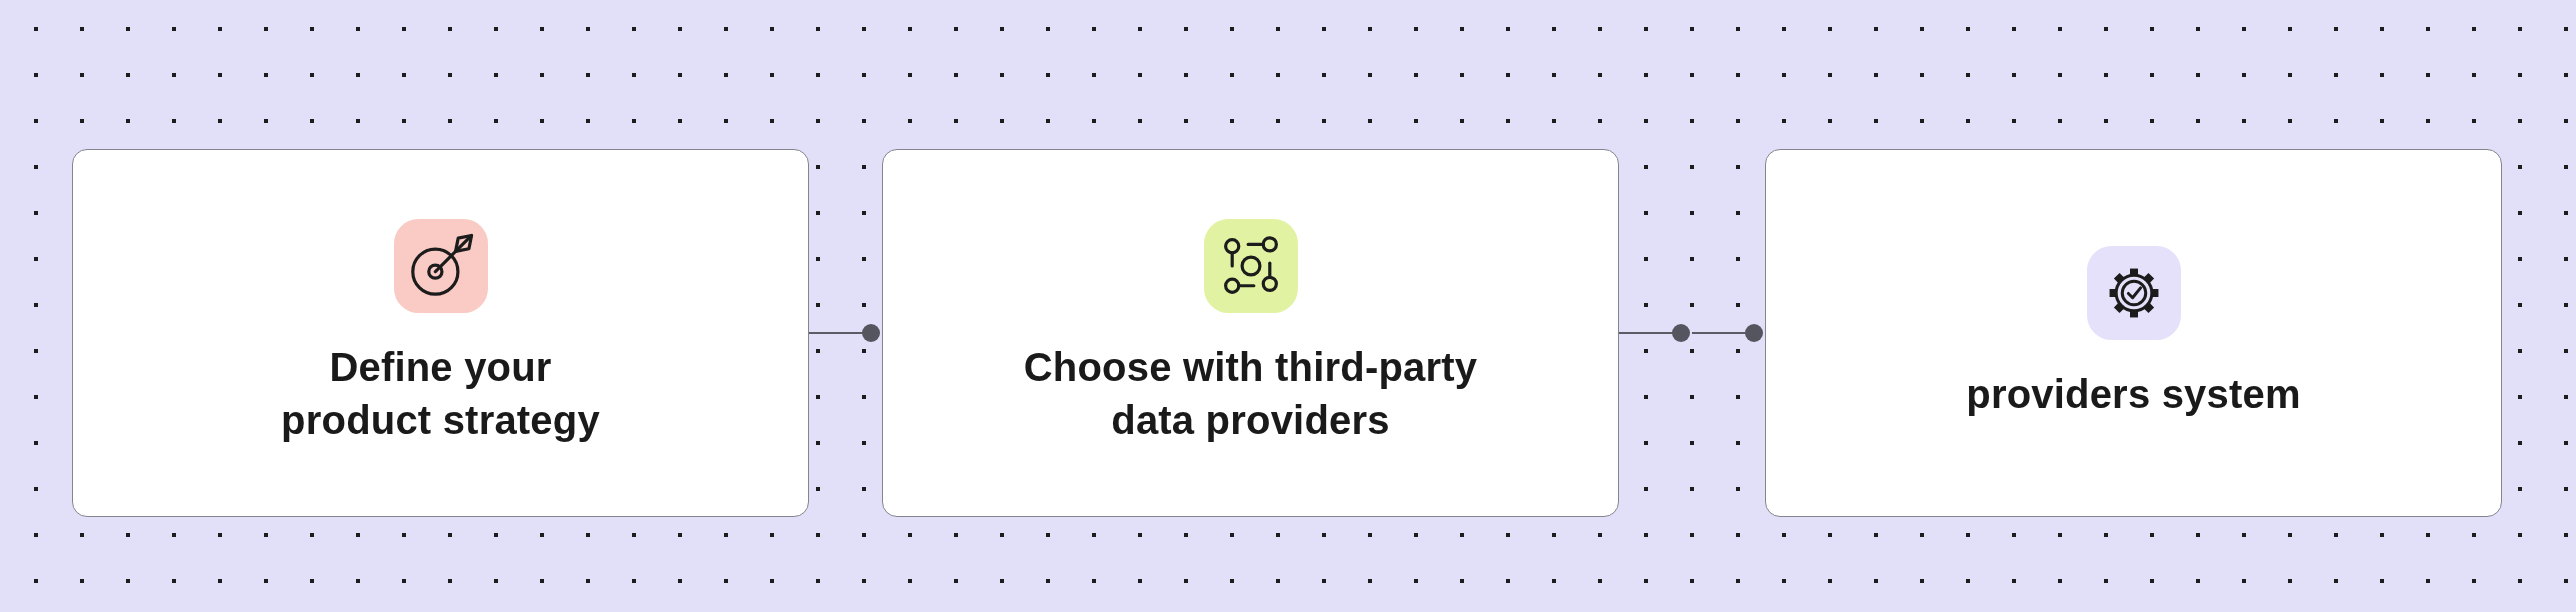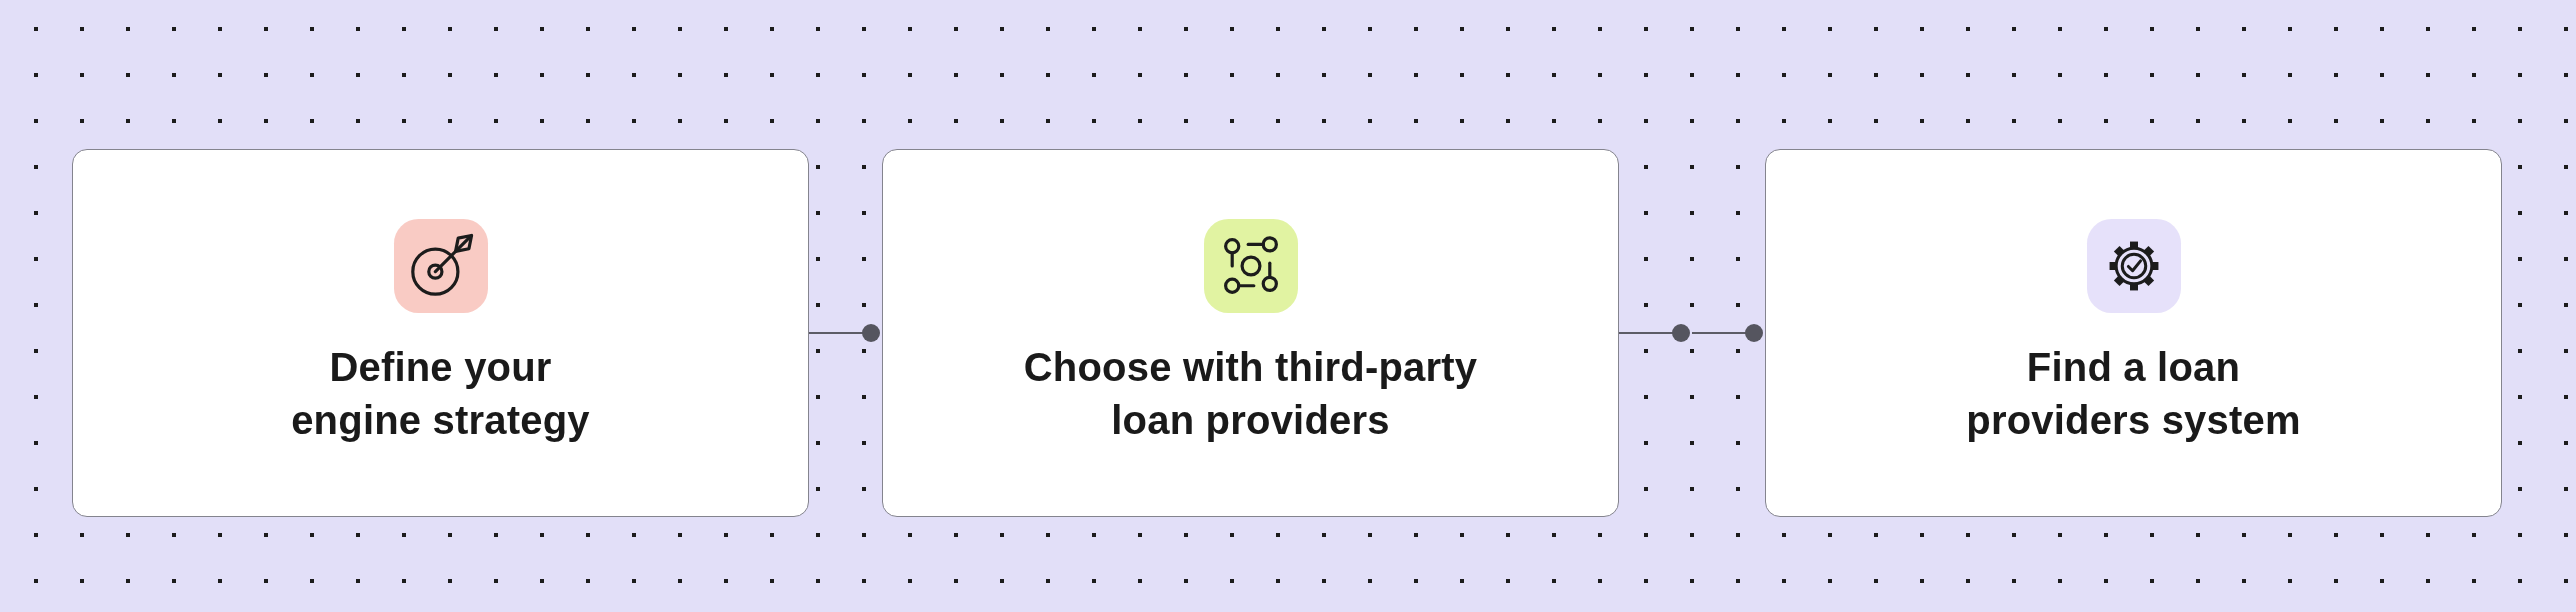--- a/index.html
+++ b/index.html
@@ -95,21 +95,21 @@
       <div class="icon-tile" style="background-color: rgb(249, 203, 196);">
         <svg viewBox="0 0 100 100" fill="none" stroke="#1c1c1c" stroke-width="3.4" stroke-linecap="round" stroke-linejoin="round">
           <circle cx="44" cy="56" r="24"></circle>
           <circle cx="44" cy="56" r="7"></circle>
           <line x1="44" y1="56" x2="82" y2="18"></line>
           <polygon points="65.5,34.5 68.3,20.3 82.5,17.5 79.7,31.7"></polygon>
         </svg>
       </div>
       <div class="title">
         <div>Define your</div>
-        <div>engine strategy</div>
+        <div>product strategy</div>
       </div>
     </div>
 
     <div class="connector">
       <div class="connector-line"></div>
       <div class="connector-dot"></div>
     </div>
 
     <div class="card">
       <div class="icon-tile" style="background-color: rgb(225, 243, 162);">
@@ -120,21 +120,21 @@
           <line x1="63" y1="27" x2="47" y2="27"></line>
           <circle cx="50" cy="50" r="9.5"></circle>
           <circle cx="30" cy="71" r="7"></circle>
           <line x1="37" y1="71" x2="53" y2="71"></line>
           <circle cx="70" cy="69" r="7"></circle>
           <line x1="70" y1="62" x2="70" y2="47"></line>
         </svg>
       </div>
       <div class="title">
         <div>Choose with third-party</div>
-        <div>loan providers</div>
+        <div>data providers</div>
       </div>
     </div>
 
     <div class="connector">
       <div class="connector-line"></div>
       <div class="connector-dot"></div>
     </div>
 
 
     <div class="connector">
@@ -154,20 +154,19 @@
             <line x1="37.3" y1="37.3" x2="31.6" y2="31.6"></line>
             <line x1="50" y1="32" x2="50" y2="24"></line>
             <line x1="62.7" y1="37.3" x2="68.4" y2="31.6"></line>
           </g>
           <circle cx="50" cy="50" r="19"></circle>
           <circle cx="50" cy="50" r="12.5"></circle>
           <polyline points="44,50.5 48.5,55 57,44.5" stroke-linecap="round"></polyline>
         </svg>
       </div>
       <div class="title">
-        <div>Find a loan</div>
         <div>providers system</div>
       </div>
     </div>
 
   </div>
 </div>
 
 
 </body></html>

